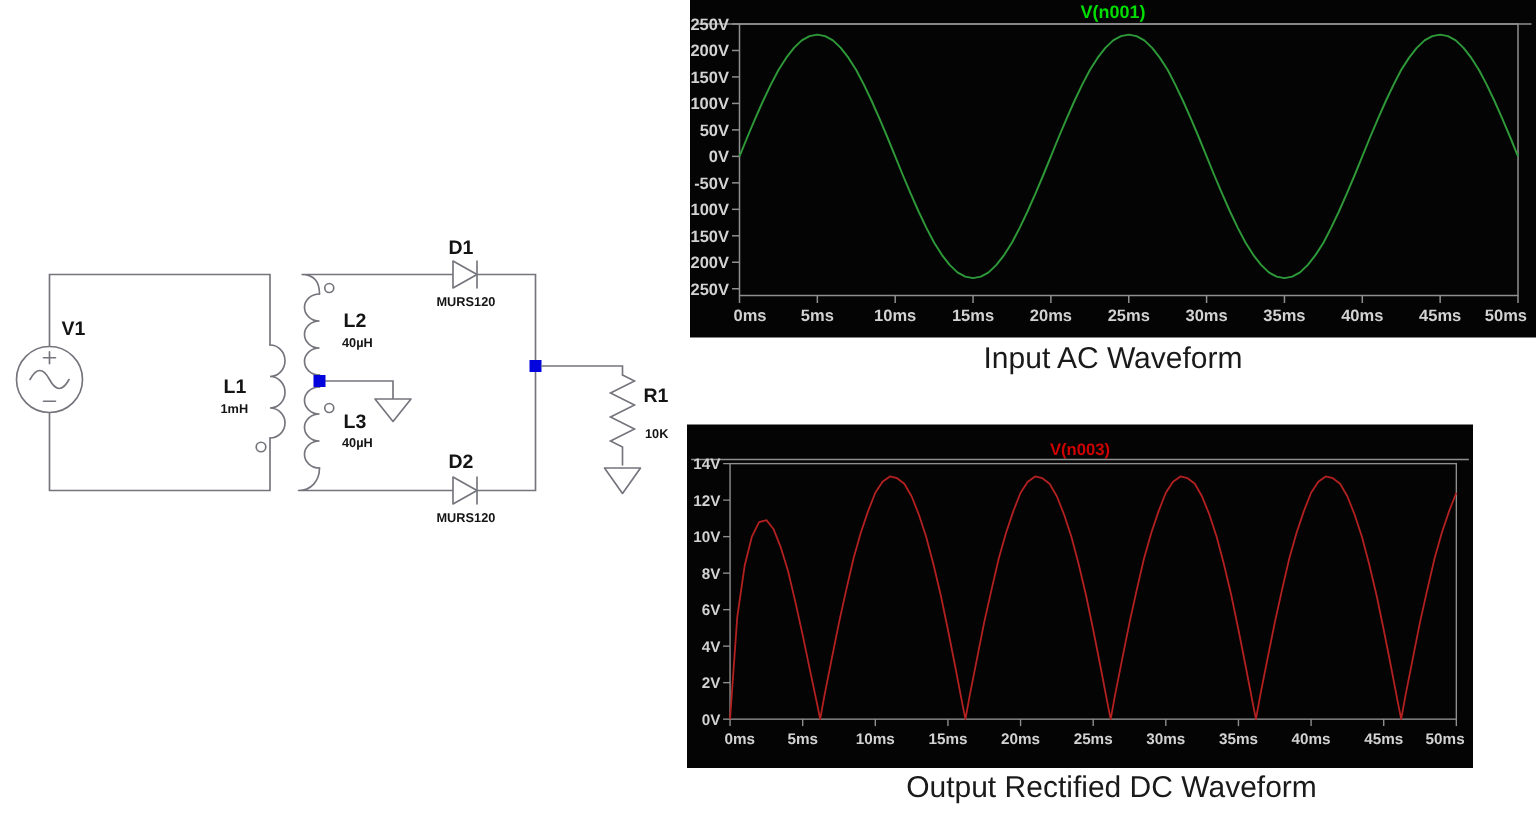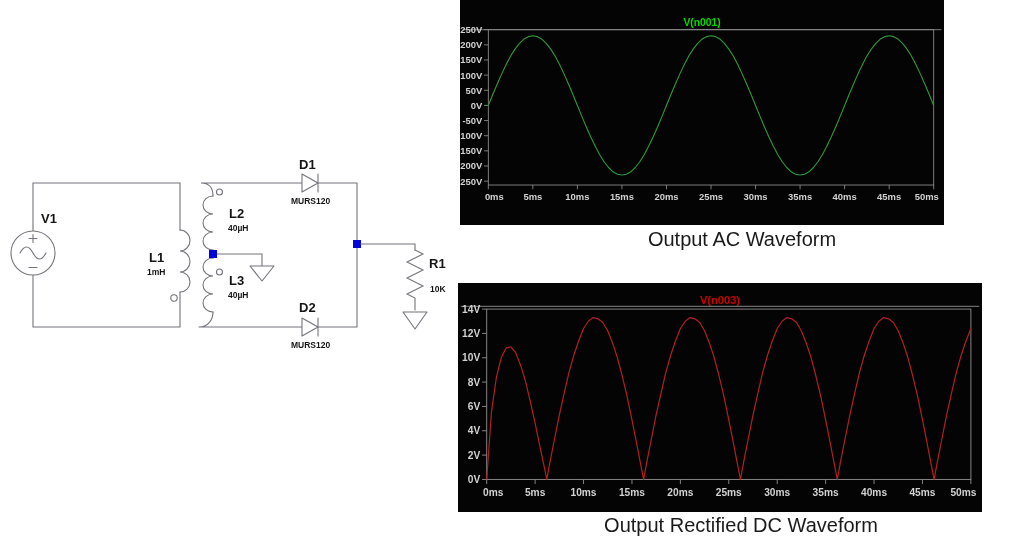--- a/index.html
+++ b/index.html
@@ -89,21 +89,21 @@
     </g>
 
     <g>
       <path class="wire" d="M415,250 L423,254 L407,262 L423,270 L407,278 L423,286 L407,294 L415,298 V310"></path>
       <path class="sym-open" d="M403,312 H427 L415,329 Z"></path>
       <text class="lbl" x="429" y="268">R1</text>
       <text class="lbl-s" x="430" y="292">10K</text>
     </g>
   </svg>
 
-  <div class="chartbox" style="left:460px;top:0;width:484px;height:225px;">
+  <div class="chartbox" style="left:460px;top:0;width:564px;height:225px;">
     <svg id="chart-input" viewBox="0 0 564 225">
         <text x="282" y="12" text-anchor="middle" fill="#00dd00" class="ctitle">V(n001)</text>
         <line x1="3" y1="16" x2="561" y2="16" stroke="#8f8f8f" stroke-width="1"></line>
         <rect x="33" y="16" width="519" height="181" fill="none" stroke="#8f8f8f" stroke-width="1"></rect>
         <line x1="28" y1="16" x2="33" y2="16" stroke="#8f8f8f" stroke-width="1"></line>
         <text x="26" y="20" text-anchor="end" fill="#d2d2d2" class="tick">250V</text>
         <line x1="28" y1="33.650000000000006" x2="33" y2="33.650000000000006" stroke="#8f8f8f" stroke-width="1"></line>
         <text x="26" y="37.650000000000006" text-anchor="end" fill="#d2d2d2" class="tick">200V</text>
         <line x1="28" y1="51.300000000000004" x2="33" y2="51.300000000000004" stroke="#8f8f8f" stroke-width="1"></line>
         <text x="26" y="55.300000000000004" text-anchor="end" fill="#d2d2d2" class="tick">150V</text>
@@ -141,21 +141,21 @@
         <text x="396.29999999999995" y="214" text-anchor="middle" fill="#d2d2d2" class="tick">35ms</text>
         <line x1="448.20000000000005" y1="197" x2="448.20000000000005" y2="202" stroke="#8f8f8f" stroke-width="1"></line>
         <text x="448.20000000000005" y="214" text-anchor="middle" fill="#d2d2d2" class="tick">40ms</text>
         <line x1="500.1" y1="197" x2="500.1" y2="202" stroke="#8f8f8f" stroke-width="1"></line>
         <text x="500.1" y="214" text-anchor="middle" fill="#d2d2d2" class="tick">45ms</text>
         <line x1="552" y1="197" x2="552" y2="202" stroke="#8f8f8f" stroke-width="1"></line>
         <text x="558" y="214" text-anchor="end" fill="#d2d2d2" class="tick">50ms</text>
         <polyline points="33.0,104.3 38.2,91.5 43.4,79.2 48.6,67.5 53.8,56.6 59.0,46.7 64.1,38.6 69.3,31.9 74.5,26.9 79.7,24.1 84.9,23.1 90.1,24.1 95.3,26.9 100.5,31.9 105.7,38.6 110.8,46.7 116.0,56.6 121.2,67.5 126.4,79.2 131.6,91.5 136.8,104.3 142.0,117.0 147.2,129.3 152.4,141.0 157.6,151.9 162.8,161.8 167.9,169.9 173.1,176.6 178.3,181.6 183.5,184.4 188.7,185.4 193.9,184.4 199.1,181.6 204.3,176.6 209.5,169.9 214.6,161.8 219.8,151.9 225.0,141.0 230.2,129.3 235.4,117.0 240.6,104.3 245.8,91.5 251.0,79.2 256.2,67.5 261.4,56.6 266.6,46.7 271.7,38.6 276.9,31.9 282.1,26.9 287.3,24.1 292.5,23.1 297.7,24.1 302.9,26.9 308.1,31.9 313.3,38.6 318.5,46.7 323.6,56.6 328.8,67.5 334.0,79.2 339.2,91.5 344.4,104.3 349.6,117.0 354.8,129.3 360.0,141.0 365.2,151.9 370.4,161.8 375.5,169.9 380.7,176.6 385.9,181.6 391.1,184.4 396.3,185.4 401.5,184.4 406.7,181.6 411.9,176.6 417.1,169.9 422.3,161.8 427.4,151.9 432.6,141.0 437.8,129.3 443.0,117.0 448.2,104.3 453.4,91.5 458.6,79.2 463.8,67.5 469.0,56.6 474.1,46.7 479.3,38.6 484.5,31.9 489.7,26.9 494.9,24.1 500.1,23.1 505.3,24.1 510.5,26.9 515.7,31.9 520.9,38.6 526.0,46.7 531.2,56.6 536.4,67.5 541.6,79.2 546.8,91.5 552.0,104.3" fill="none" stroke="#2e9939" stroke-width="1.3" stroke-linejoin="round"></polyline>
       </svg>
   </div>
-  <div class="caption" style="left:460px;top:228px;width:564px;">Output AC Waveform</div>
+  <div class="caption" style="left:460px;top:228px;width:564px;">Input AC Waveform</div>
 
   <div class="chartbox" style="left:458px;top:283px;width:524px;height:229px;">
     <svg id="chart-output" viewBox="0 0 566 229">
         <text x="283" y="13" text-anchor="middle" fill="#cf0000" class="ctitle">V(n003)</text>
         <line x1="3" y1="16" x2="563" y2="16" stroke="#8f8f8f" stroke-width="1"></line>
         <rect x="31" y="19" width="523" height="184" fill="none" stroke="#8f8f8f" stroke-width="1"></rect>
         <line x1="26" y1="19" x2="31" y2="19" stroke="#8f8f8f" stroke-width="1"></line>
         <text x="24" y="23" text-anchor="end" fill="#d2d2d2" class="tick">14V</text>
         <line x1="26" y1="45.285714285714285" x2="31" y2="45.285714285714285" stroke="#8f8f8f" stroke-width="1"></line>
         <text x="24" y="49.285714285714285" text-anchor="end" fill="#d2d2d2" class="tick">12V</text>

